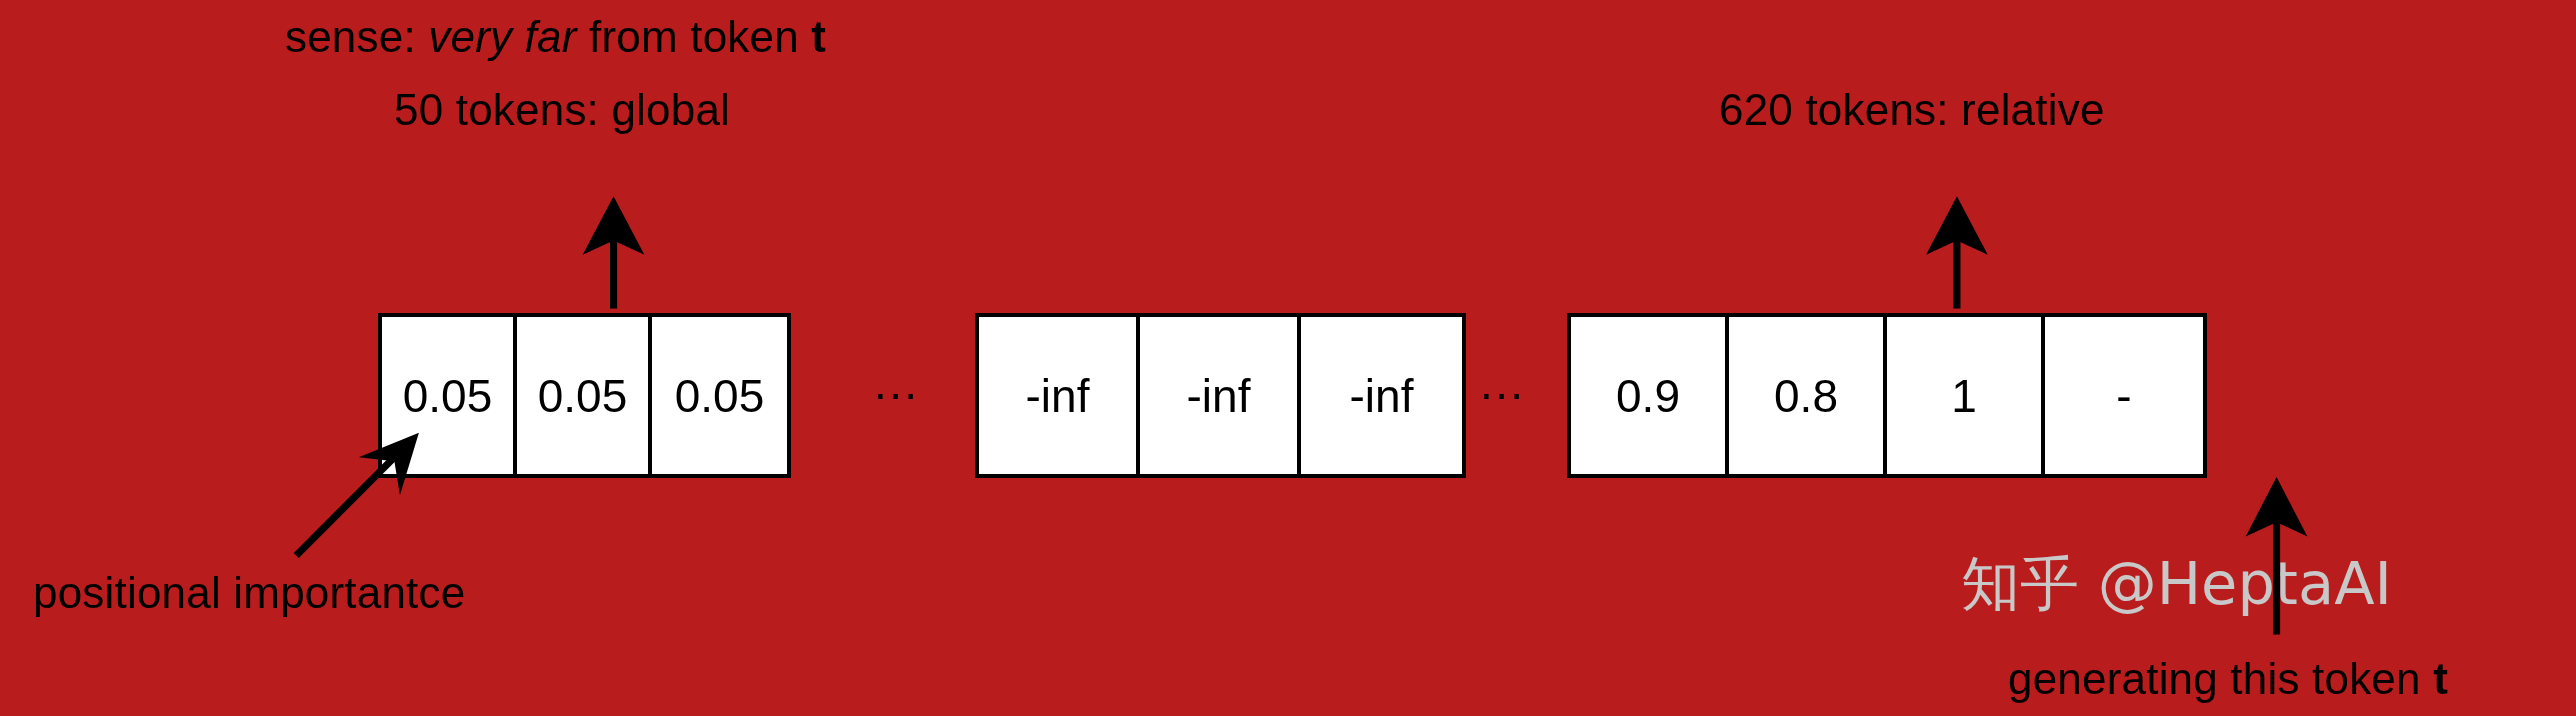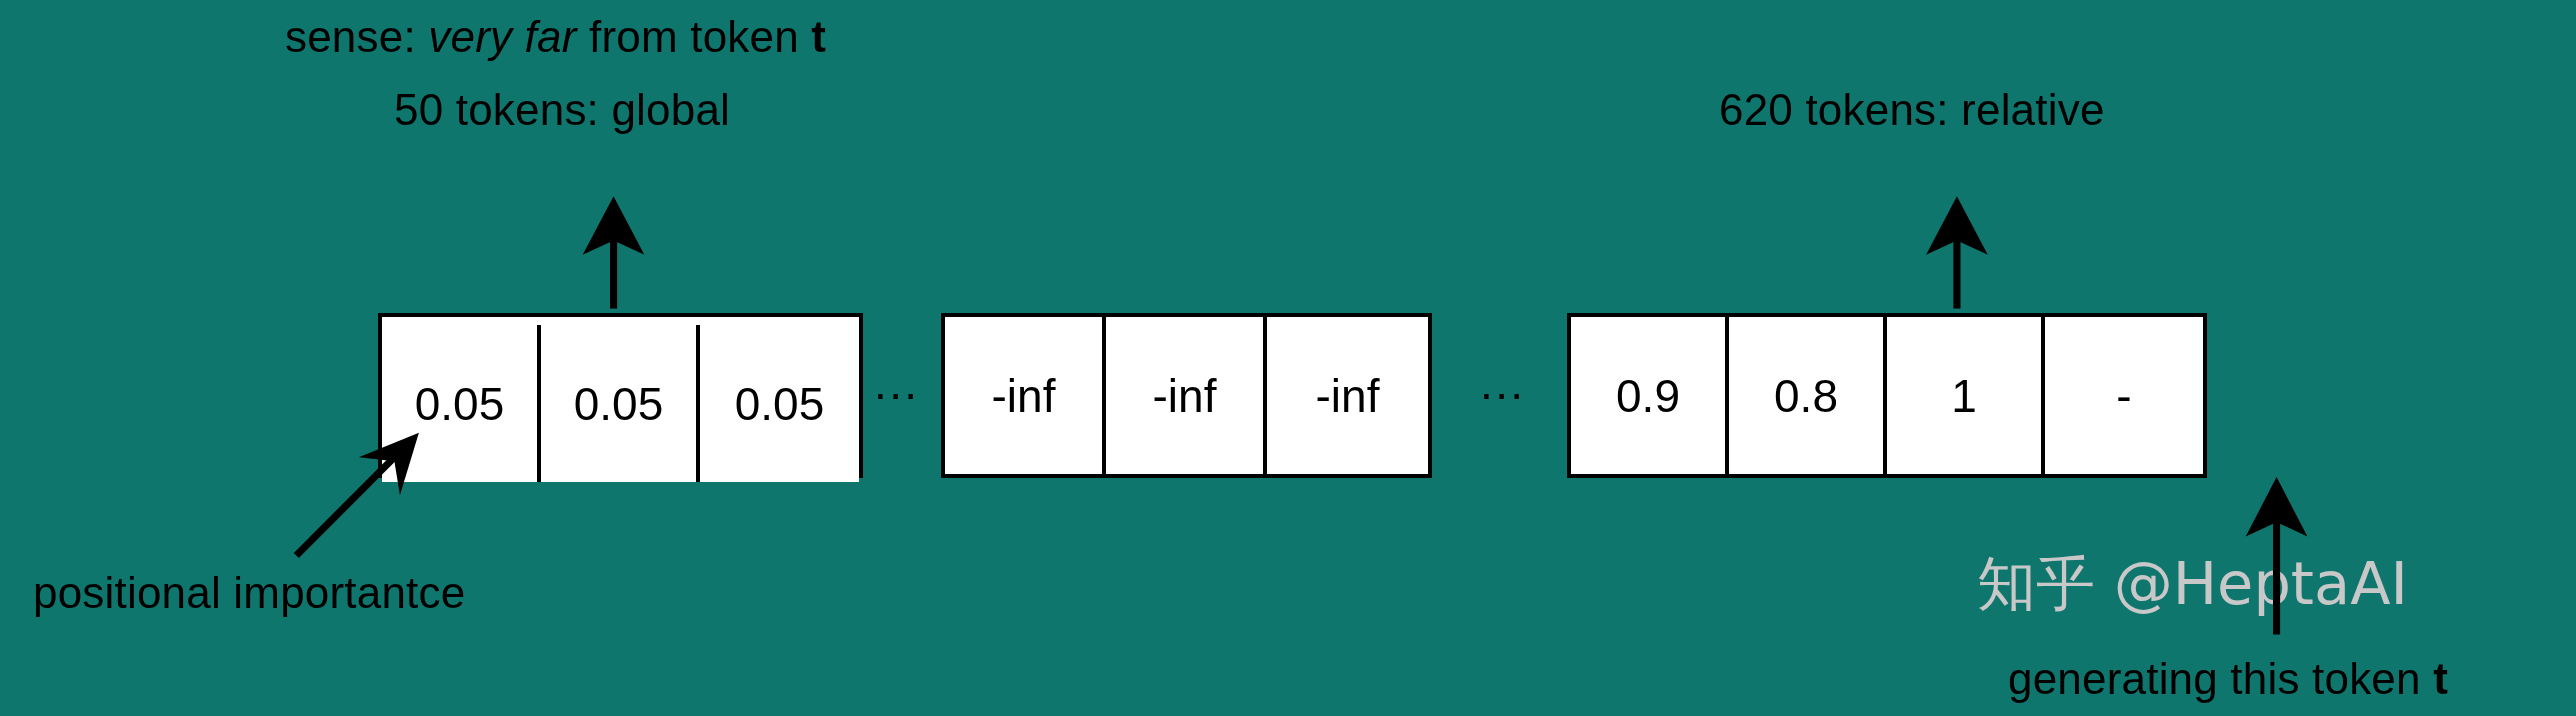--- a/index.html
+++ b/index.html
@@ -9,21 +9,21 @@
     background: #ffffff;
   }
   body {
     font-family: "Liberation Sans", "DejaVu Sans", sans-serif;
     color: #000000;
   }
   #canvas {
     position: relative;
     width: 2576px;
     height: 716px;
-    background: #0f766e;
+    background: #b91c1c;
     overflow: hidden;
   }
 
   
   .caption {
     position: absolute;
     white-space: nowrap;
     font-size: 44px;
     line-height: 1.18;
     color: #000000;
@@ -44,21 +44,20 @@
   .watermark {
     position: absolute;
     left: 1961px;
     top: 554px;
     font-size: 59px;
     line-height: 1;
     color: #c8c8c8;
     white-space: nowrap;
     font-family: "DejaVu Sans", "Liberation Sans", sans-serif;
     user-select: none;
-    margin-left: 16px;
   }
 
   
   .strip {
     position: absolute;
     top: 313px;
     height: 165px;
     display: flex;
     box-sizing: border-box;
     border: 4px solid #000000;
@@ -71,24 +70,24 @@
     align-items: center;
     justify-content: center;
     font-size: 46px;
     color: #000000;
     background: #ffffff;
     border-right: 4px solid #000000;
   }
   .cell:last-child { border-right: none; }
 
   .strip-global   { left: 378px;  }
-  .strip-masked   { left: 941px; }
+  .strip-masked   { left: 975px; }
   .strip-relative { left: 1567px; }
 
-  .strip-global   .cell { width: 159px; margin-top: 8px; }
+  .strip-global   .cell { width: 135px; }
   .strip-masked   .cell { width: 161px; }
   .strip-relative .cell { width: 158px; }
 
   
   .ellipsis {
     position: absolute;
     top: 360px;
     font-size: 46px;
     line-height: 1;
     color: #000000;

